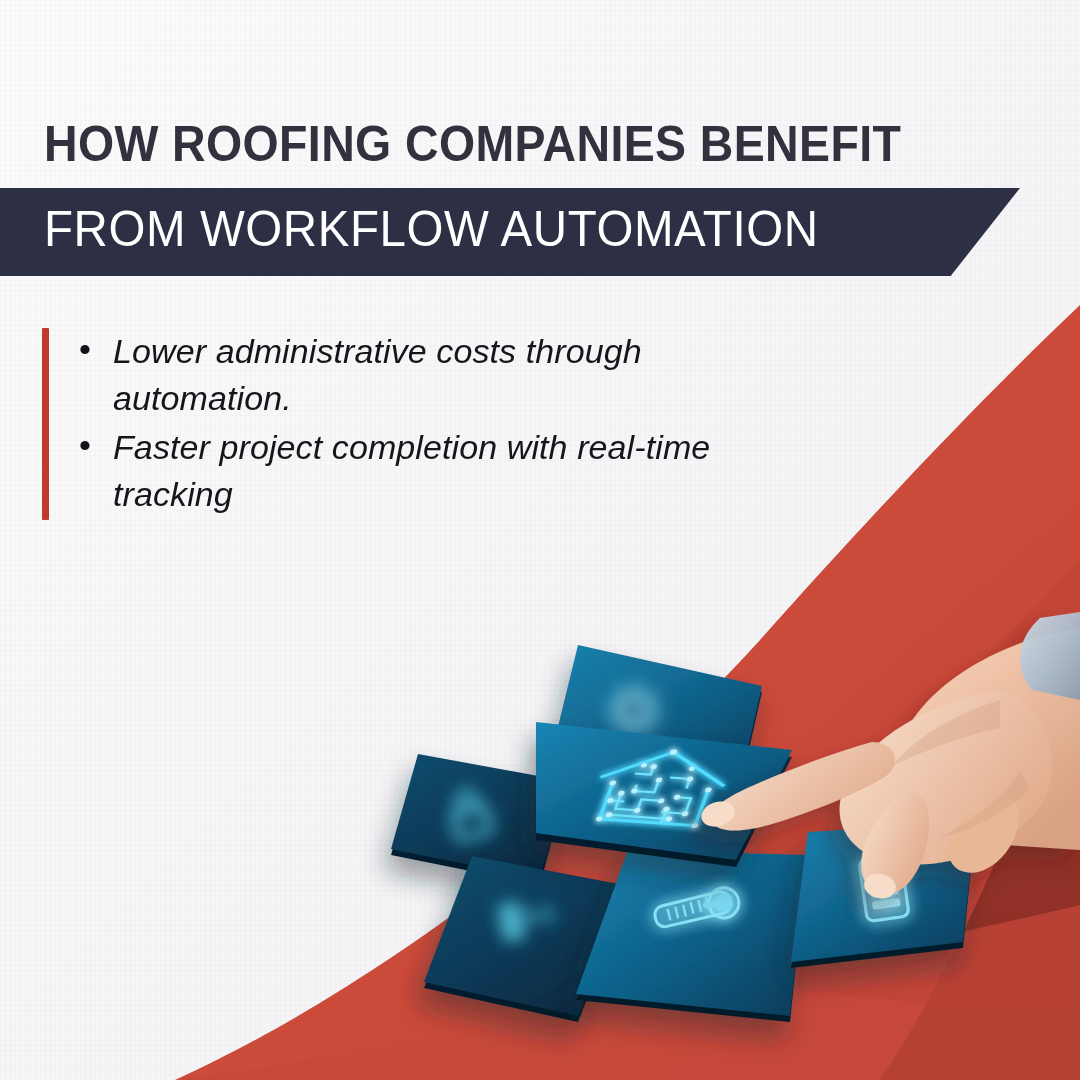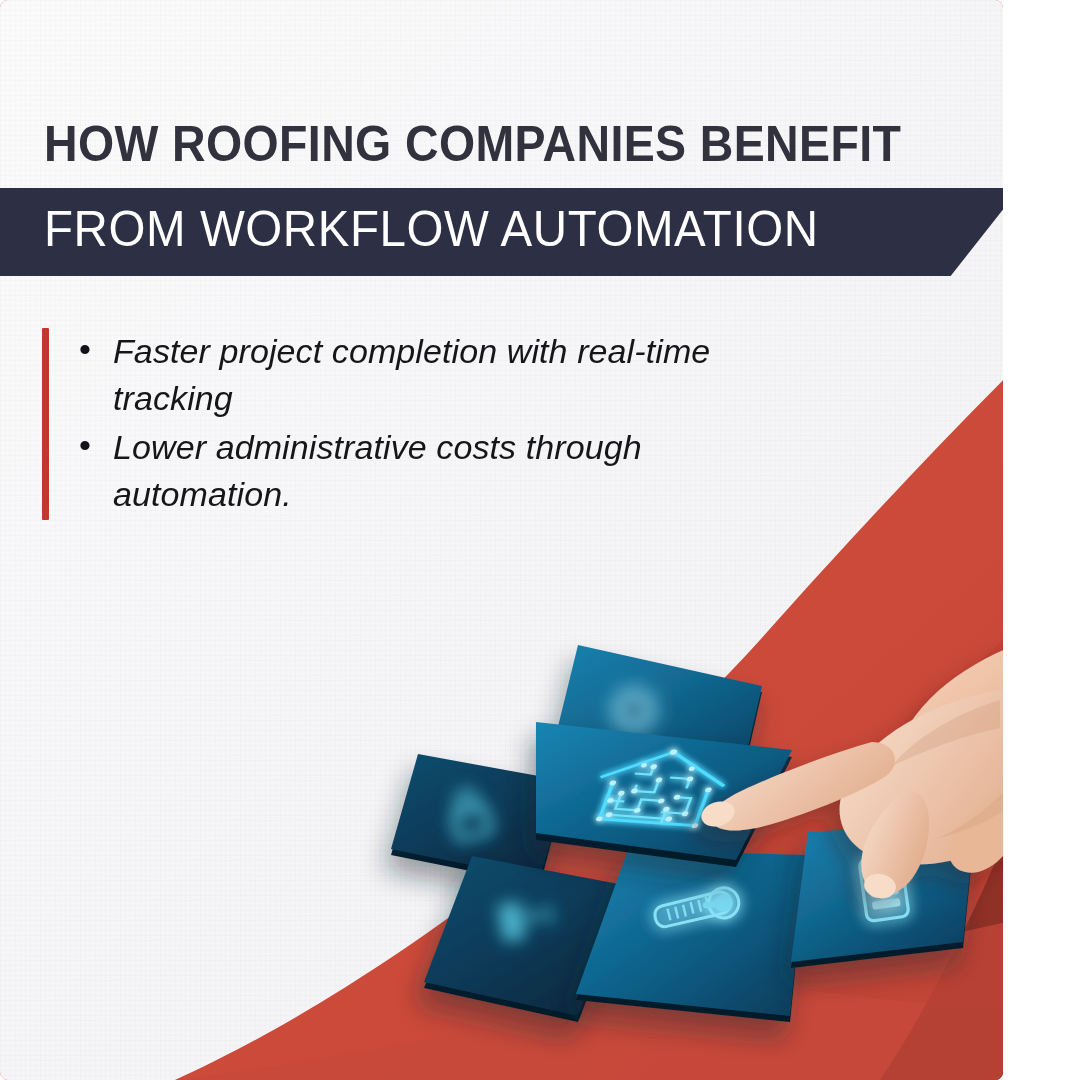--- a/index.html
+++ b/index.html
@@ -3,26 +3,25 @@
 <meta charset="utf-8">
 <title>How Roofing Companies Benefit From Workflow Automation</title>
 <style>
   html, body {
     margin: 0;
     padding: 0;
     background: #ffffff;
   }
   .canvas {
     position: relative;
-    width: 1003px;
+    width: 1080px;
     height: 1080px;
     overflow: hidden;
     background: #ef4444;
     font-family: "Liberation Sans", sans-serif;
-    border-radius: 8px;
   }
 
   
   .bg-texture {
     position: absolute;
     inset: 0;
     background-image:
       linear-gradient(to right, rgba(0,0,0,0.016) 1px, transparent 1px),
       linear-gradient(to bottom, rgba(0,0,0,0.016) 1px, transparent 1px);
     background-size: 5px 5px;
@@ -169,22 +168,22 @@
 
   <div class="headline-1">HOW ROOFING COMPANIES BENEFIT</div>
 
   <div class="banner"></div>
 
   <div class="headline-2">FROM WORKFLOW AUTOMATION</div>
 
   <div class="bullets-wrap">
     <div class="accent-bar"></div>
     <ul class="bullets">
+      <li>Lower administrative costs through automation.</li>
       <li>Faster project completion with real-time tracking</li>
-      <li>Lower administrative costs through automation.</li>
     </ul>
   </div>
 
   <svg class="scene" viewBox="0 0 1080 1080" width="1080" height="1080">
     <defs>
       <linearGradient id="tileGradA" x1="0" y1="0" x2="0.8" y2="1">
         <stop offset="0%" stop-color="#1a82b0"></stop>
         <stop offset="48%" stop-color="#11678f"></stop>
         <stop offset="100%" stop-color="#0a4062"></stop>
       </linearGradient>

